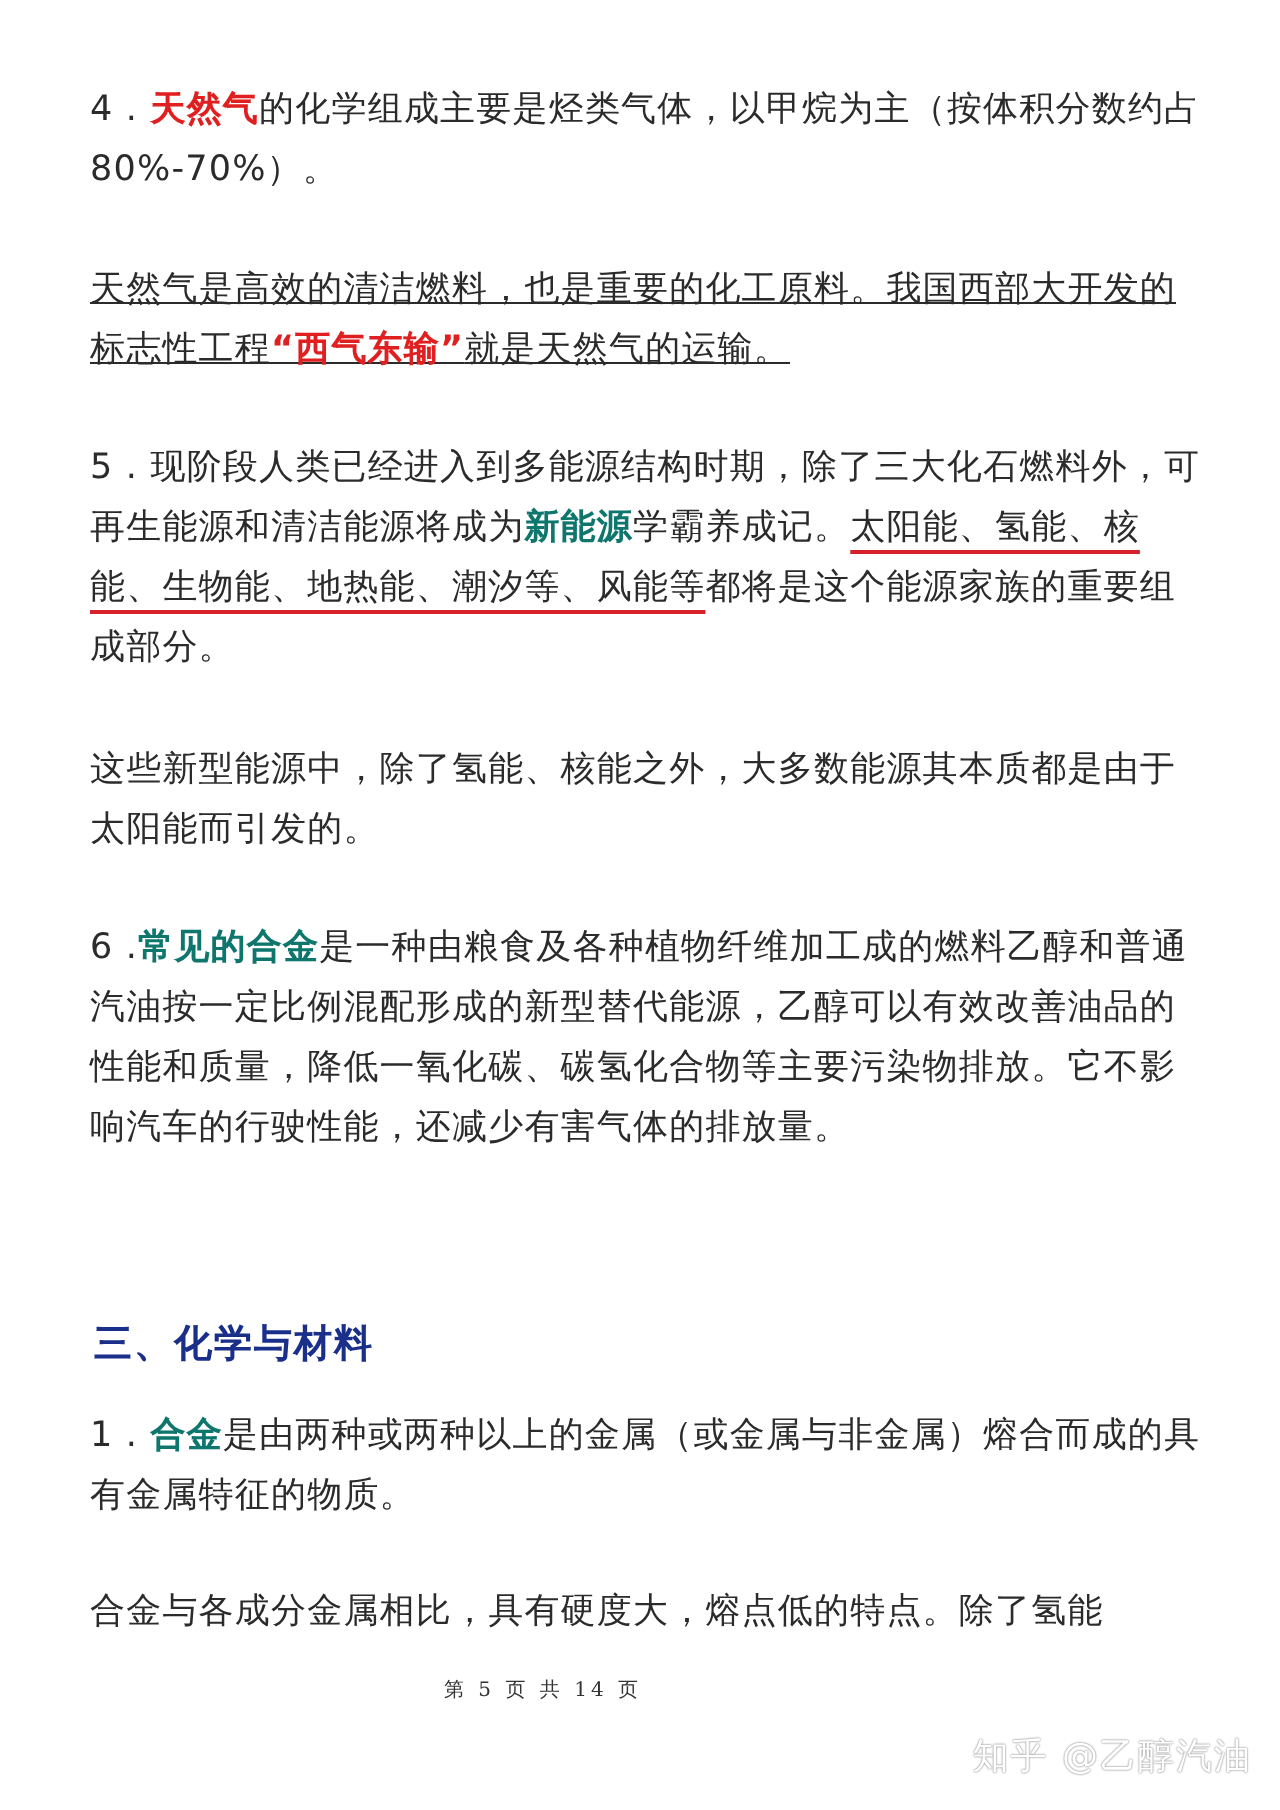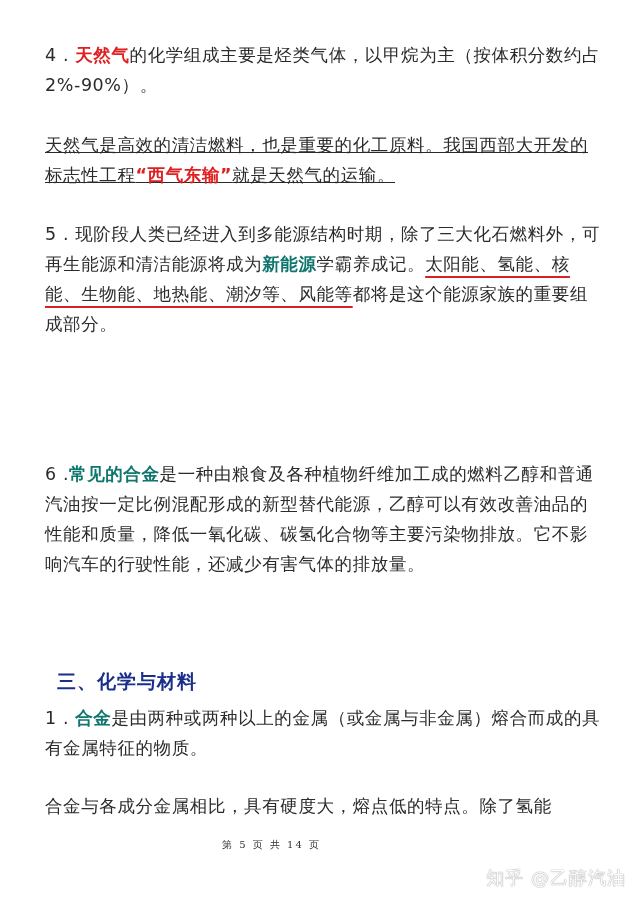--- a/index.html
+++ b/index.html
@@ -47,21 +47,21 @@
       text-underline-offset: 6px;
     }
     .heading {
       position: absolute;
       left: 45px;
       top: 657px;
       font-size: 19px;
       font-weight: bold;
       color: #1a2f8a;
       letter-spacing: 1px;
-      margin: 12px;
+      margin: 2px;
     }
     .footer-page {
       position: absolute;
       top: 838px;
       left: 0;
       width: 543px;
       text-align: center;
       font-family: "DejaVu Serif", "Liberation Serif", serif;
       font-size: 10px;
       color: #333;
@@ -75,26 +75,27 @@
       color: #ffffff;
       letter-spacing: 1px;
       text-shadow: 0 0 1px #9a9a9a, 0 0 1px #9a9a9a;
     }
   </style>
 </head>
 <body>
 
 <div class="page">
 
-  <p class="para" style="top:40px;"><span>4 . </span><span class="kw-red">天然气</span><span>的化学组成主要是烃类气体，以甲烷为主（按体积分数约占 2%-90%）。</span></p>
+  <p class="para" style="top:40px;"><span>4 . </span><span class="kw-red">天然气</span><span>的化学组成主要是烃类气体，以甲烷为主（按体积分数约占 80%-70%）。</span></p>
 
   <p class="para" style="top:130px;text-decoration:underline;"><span>天然气是高效的清洁燃料，也是重要的化工原料。我国西部大开发的标志性工程</span><span class="kw-red">“西气东输”</span><span>就是天然气的运输。</span></p>
 
   <p class="para" style="top:219px;"><span>5 . </span><span>现阶段人类已经进入到多能源结构时期，除了三大化石燃料外，可再生能源和清洁能源将成为</span><span class="kw-orange">新能源</span><span>学霸养成记。</span><span class="ul-red">太阳能、氢能、核能、生物能、地热能、潮汐等、风能等</span><span>都将是这个能源家族的重要组成部分。</span></p>
 
+  <p class="para" style="top:370px;"><span>这些新型能源中，除了氢能、核能之外，大多数能源其本质都是由于太阳能而引发的。</span></p>
 
   <p class="para" style="top:459px;"><span>6 .</span><span class="kw-orange">常见的合金</span><span>是一种由粮食及各种植物纤维加工成的燃料乙醇和普通汽油按一定比例混配形成的新型替代能源，乙醇可以有效改善油品的性能和质量，降低一氧化碳、碳氢化合物等主要污染物排放。它不影响汽车的行驶性能，还减少有害气体的排放量。</span></p>
 
   <h2 class="heading">三、化学与材料</h2>
 
   <p class="para" style="top:703px;"><span>1 . </span><span class="kw-orange">合金</span><span>是由两种或两种以上的金属（或金属与非金属）熔合而成的具有金属特征的物质。</span></p>
 
   <p class="para" style="top:791px;"><span>合金与各成分金属相比，具有硬度大，熔点低的特点。除了氢能</span></p>
 
   <div class="footer-page">第 5 页 共 14 页</div>

